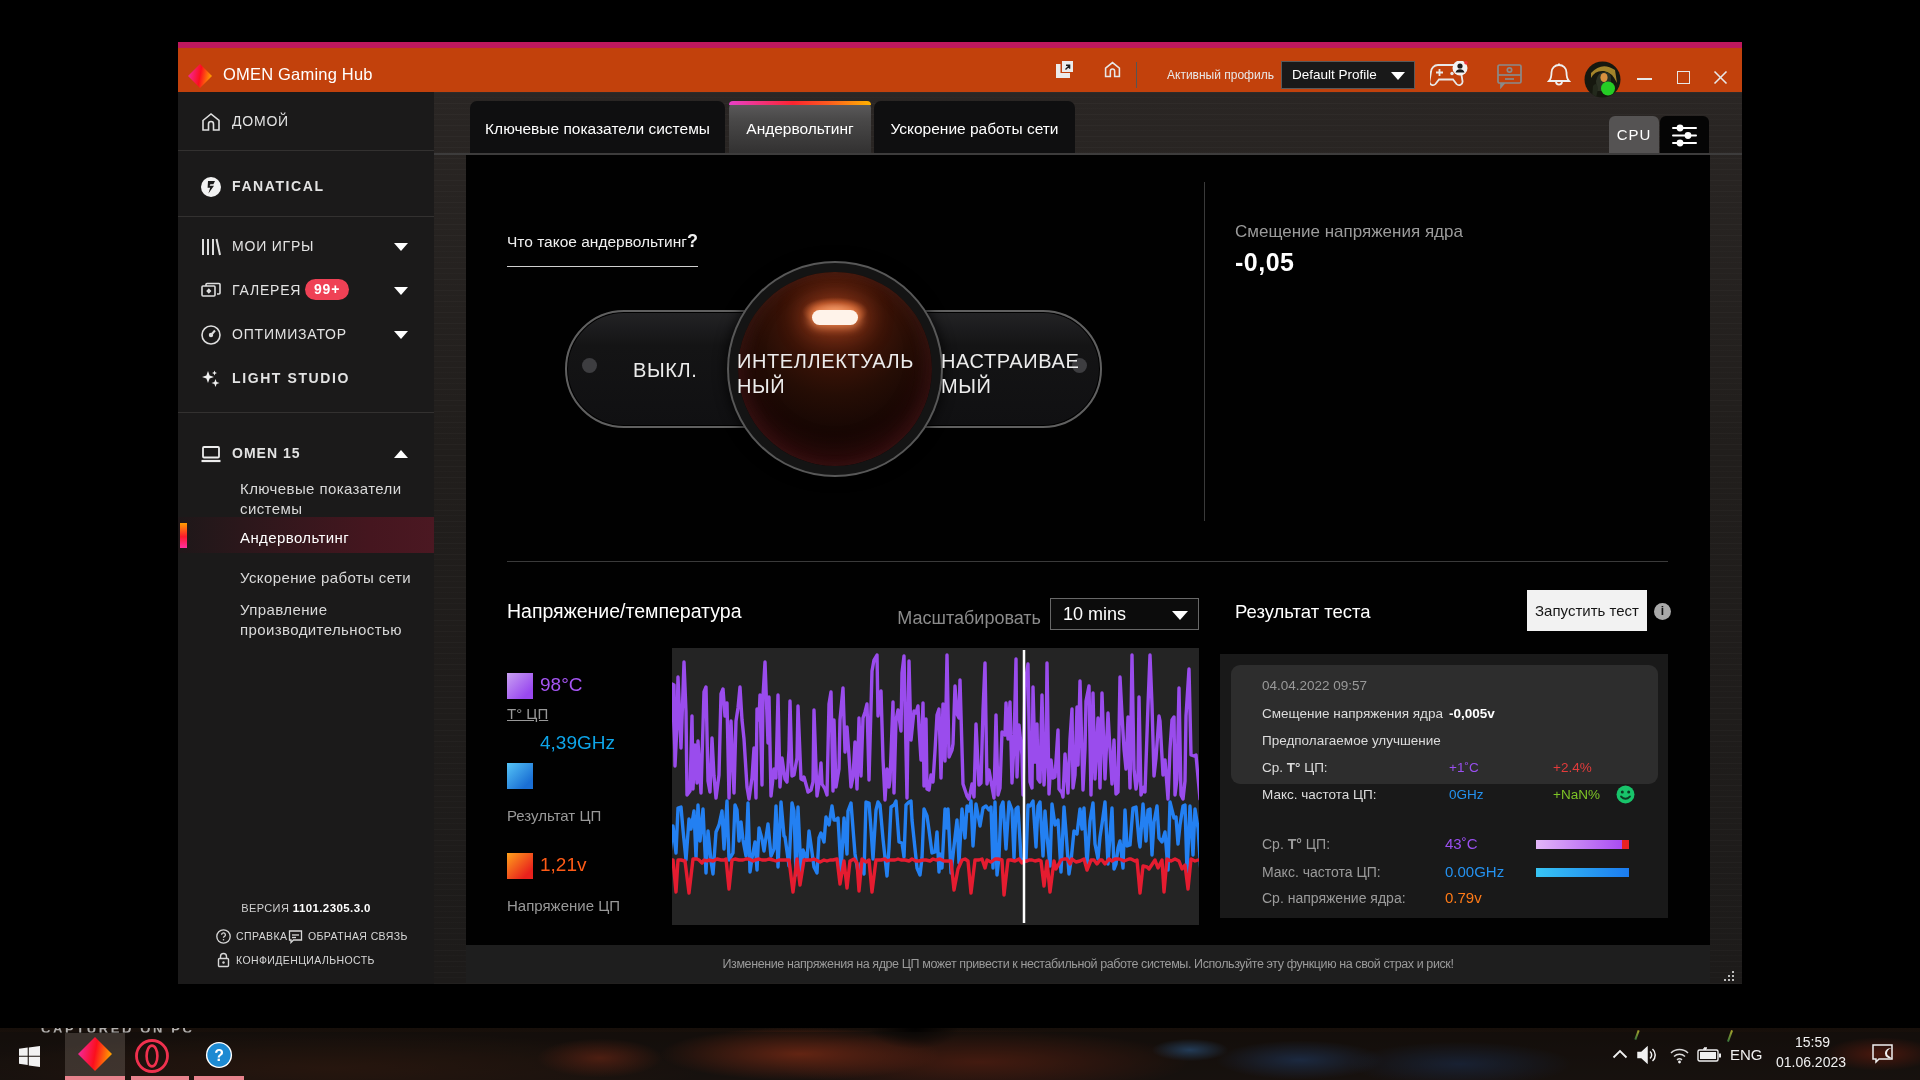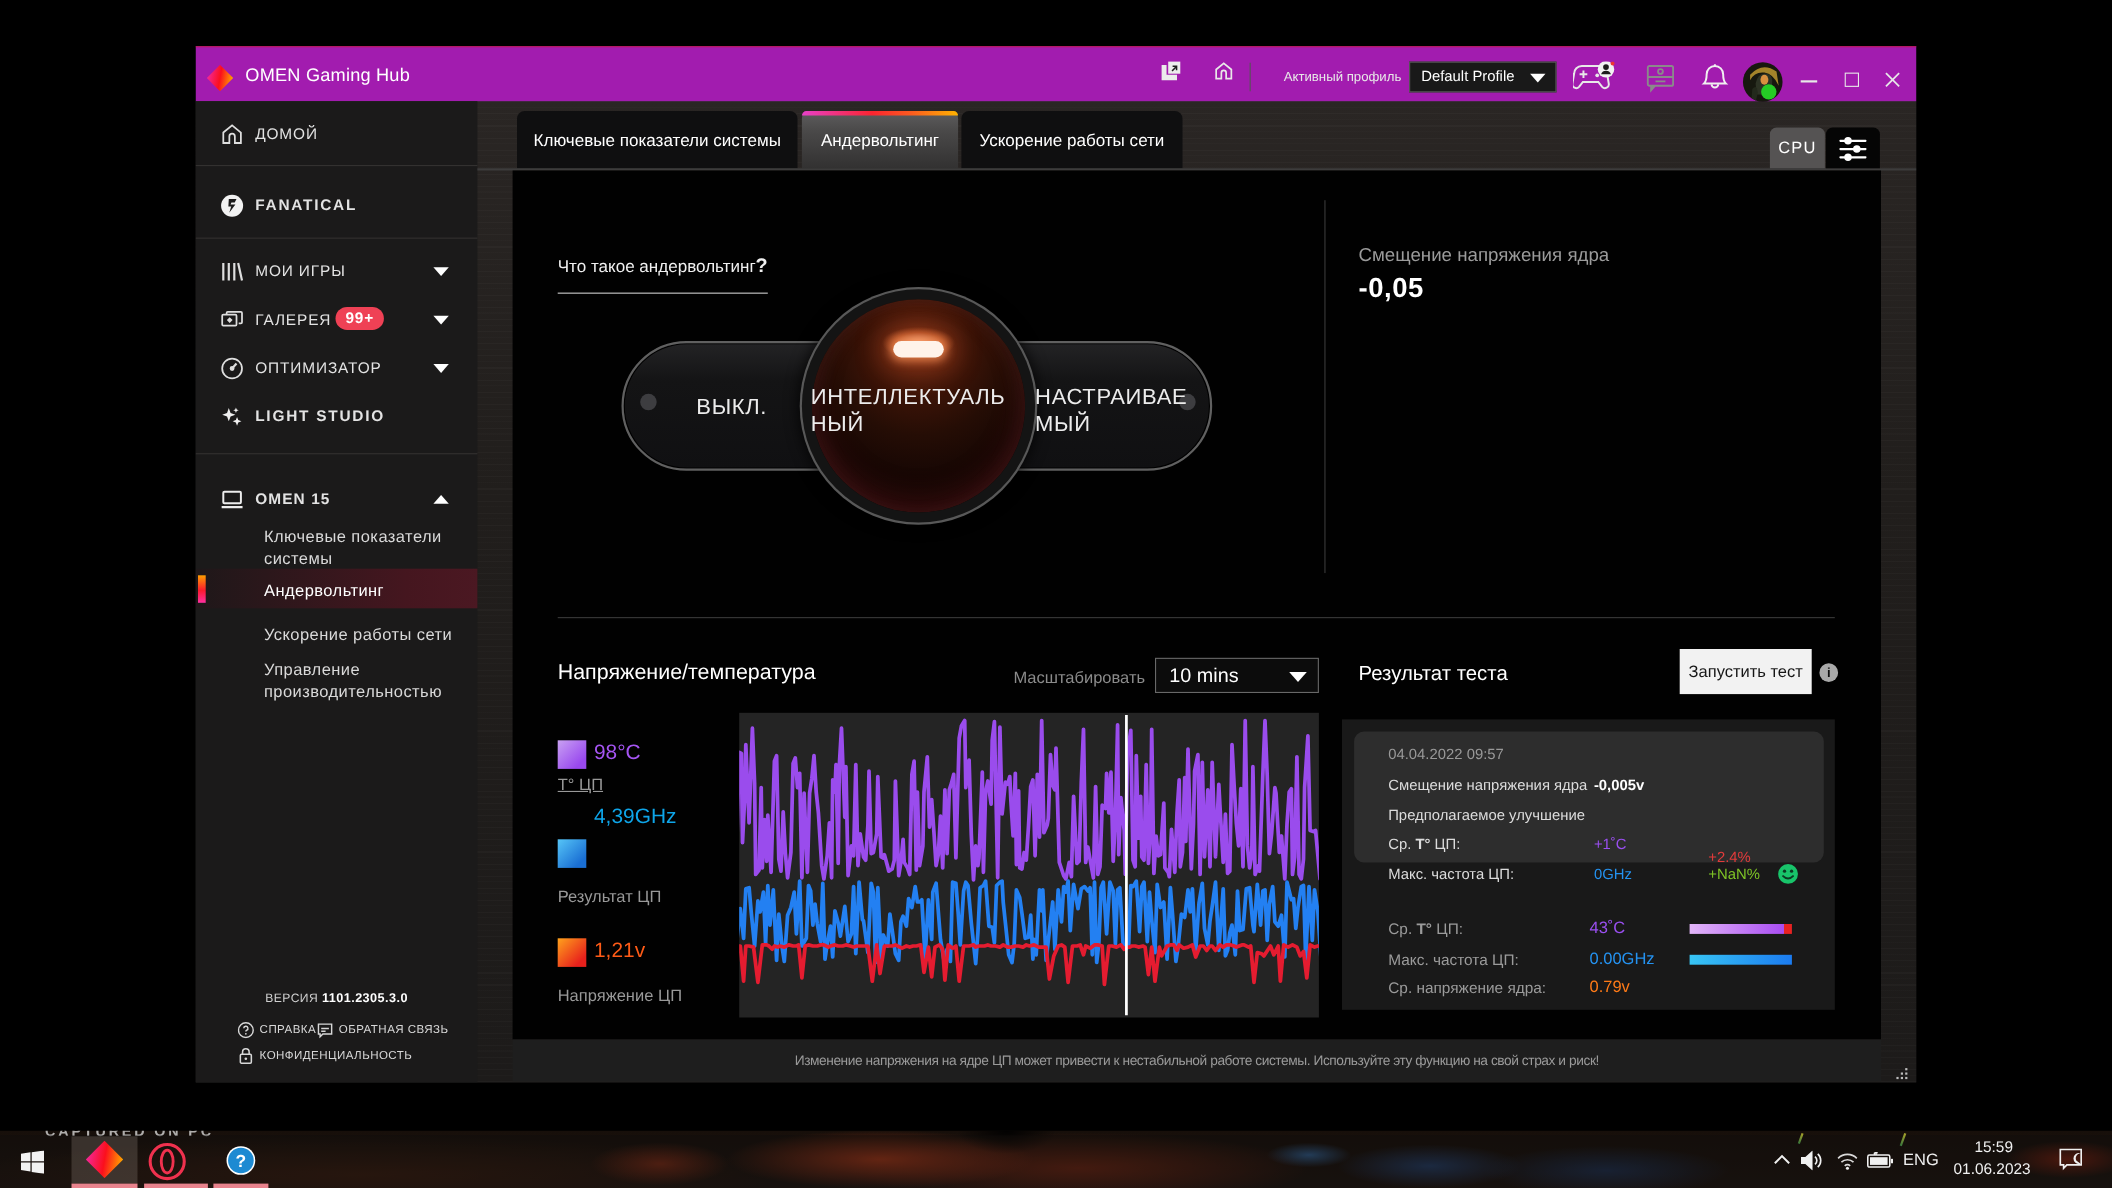--- a/index.html
+++ b/index.html
@@ -34,21 +34,21 @@
 
 
 #win { position:absolute; left:178px; top:42px; width:1564px; height:942px;
   background:#1d1b1a; }
 #chrome { position:absolute; left:0; top:50px; width:1564px; height:892px;
   background:
    repeating-linear-gradient(to bottom, rgba(255,255,255,.022) 0 1px, transparent 1px 5px, rgba(255,255,255,.012) 5px 6px, transparent 6px 11px),
    linear-gradient(to bottom,#2a2624,#211e1c 40%, #1d1b1a);
 }
 
-#titlebar { position:absolute; left:0; top:0; width:1564px; height:50px; background:#a21caf; border-top:1px solid #be185d; }
+#titlebar { position:absolute; left:0; top:0; width:1564px; height:50px; background:#c2410c; border-top:6px solid #be185d; }
 #logo { position:absolute; left:10px; top:16px; width:24px; height:24px;
   background:linear-gradient(100deg,#f5258c 12%,#fb0f1d 50%,#ff9e00 90%);
   clip-path:polygon(50% 0, 100% 50%, 50% 100%, 0 50%); }
 #apptitle { position:absolute; left:45px; top:17px; color:#fff; font-size:16.5px; letter-spacing:.2px; }
 
 
 #sidebar { position:absolute; left:0; top:50px; width:256px; height:892px; background:#1b1a1a; }
 .sep { position:absolute; left:0; width:256px; height:1px; background:#333130; }
 .navitem { position:absolute; left:0; width:256px; color:#e3e3e3; font-size:14px; letter-spacing:0.8px; }
 .navitem .ic { position:absolute; left:22px; top:-2px; width:22px; height:22px; }
@@ -104,21 +104,21 @@
   background:#fff3ea; box-shadow:0 0 9px 3px rgba(255,150,90,.75), 0 0 24px 11px rgba(215,85,40,.4); }
 
 
 #vdiv { position:absolute; left:738px; top:27px; width:1px; height:339px; background:#3a3a3a; }
 #offlabel { position:absolute; left:769px; top:67px; color:#9b9b9b; font-size:17px; }
 #offval { position:absolute; left:769px; top:93px; color:#fff; font-size:25px; font-weight:600; letter-spacing:.5px; }
 #hdiv { position:absolute; left:41px; top:406px; width:1161px; height:1px; background:#3a3a3a; }
 
 
 #chtitle { position:absolute; left:41px; top:445px; color:#fff; font-size:19.5px; }
-#scalelab { position:absolute; left:420px; top:453px; width:155px; text-align:right; color:#8b8b8b; font-size:15px; }
+#scalelab { position:absolute; left:420px; top:453px; width:155px; text-align:right; color:#8b8b8b; font-size:18px; }
 #dropdown { position:absolute; left:584px; top:443px; width:149px; height:32px; background:#0c0c0c;
   border:1px solid #686868; }
 #dropdown span { position:absolute; left:12px; top:5px; color:#fff; font-size:18px; }
 #dropdown .dar { position:absolute; right:10px; top:12px; width:0; height:0;
   border-left:8px solid transparent; border-right:8px solid transparent; border-top:9px solid #fff; }
 .lsq { position:absolute; left:41px; width:26px; height:26px; }
 #sq1 { top:518px; background:linear-gradient(135deg,#c9a1f2,#9948ef 80%); }
 #sq2 { top:608px; background:linear-gradient(135deg,#56c5f7,#1a6fd4 80%); }
 #sq3 { top:698px; background:linear-gradient(135deg,#ffa21c,#e8211c 80%); }
 .lval { position:absolute; left:74px; font-size:19px; }
@@ -429,21 +429,21 @@
     <div id="runbtn">Запустить тест</div>
     <div id="infoi">i</div>
     <div id="rescard">
       <div id="innercard">
         <div class="crow" style="top:13px;color:#999;">04.04.2022 09:57</div>
         <div class="crow" style="top:41px;">Смещение напряжения ядра</div>
         <div class="cval" style="top:41px;color:#fff;font-weight:bold;">-0,005v</div>
         <div class="crow" style="top:68px;">Предполагаемое улучшение</div>
         <div class="crow" style="top:95px;">Ср. <b>Т°</b> ЦП:</div>
         <div class="cval" style="top:95px;color:#9a4ff0;">+1˚C</div>
-        <div class="cpct" style="top:107px;color:#e23b3b;">+2.4%</div>
+        <div class="cpct" style="top:95px;color:#e23b3b;">+2.4%</div>
         <div class="crow" style="top:122px;">Макс. частота ЦП:</div>
         <div class="cval" style="top:122px;color:#2492f0;">0GHz</div>
         <div class="cpct" style="top:122px;color:#7ec426;">+NaN%</div>
         <svg style="position:absolute;left:385px;top:120px;" width="19" height="19" viewBox="0 0 19 19">
             <circle cx="9.5" cy="9.5" r="9" fill="#18c46a"></circle>
             <circle cx="6.3" cy="7" r="1.5" fill="#0b3a22"></circle>
             <circle cx="12.7" cy="7" r="1.5" fill="#0b3a22"></circle>
             <path d="M5 11.5 Q9.5 16 14 11.5" fill="none" stroke="#0b3a22" stroke-width="1.8" stroke-linecap="round"></path>
           </svg>
       </div>

